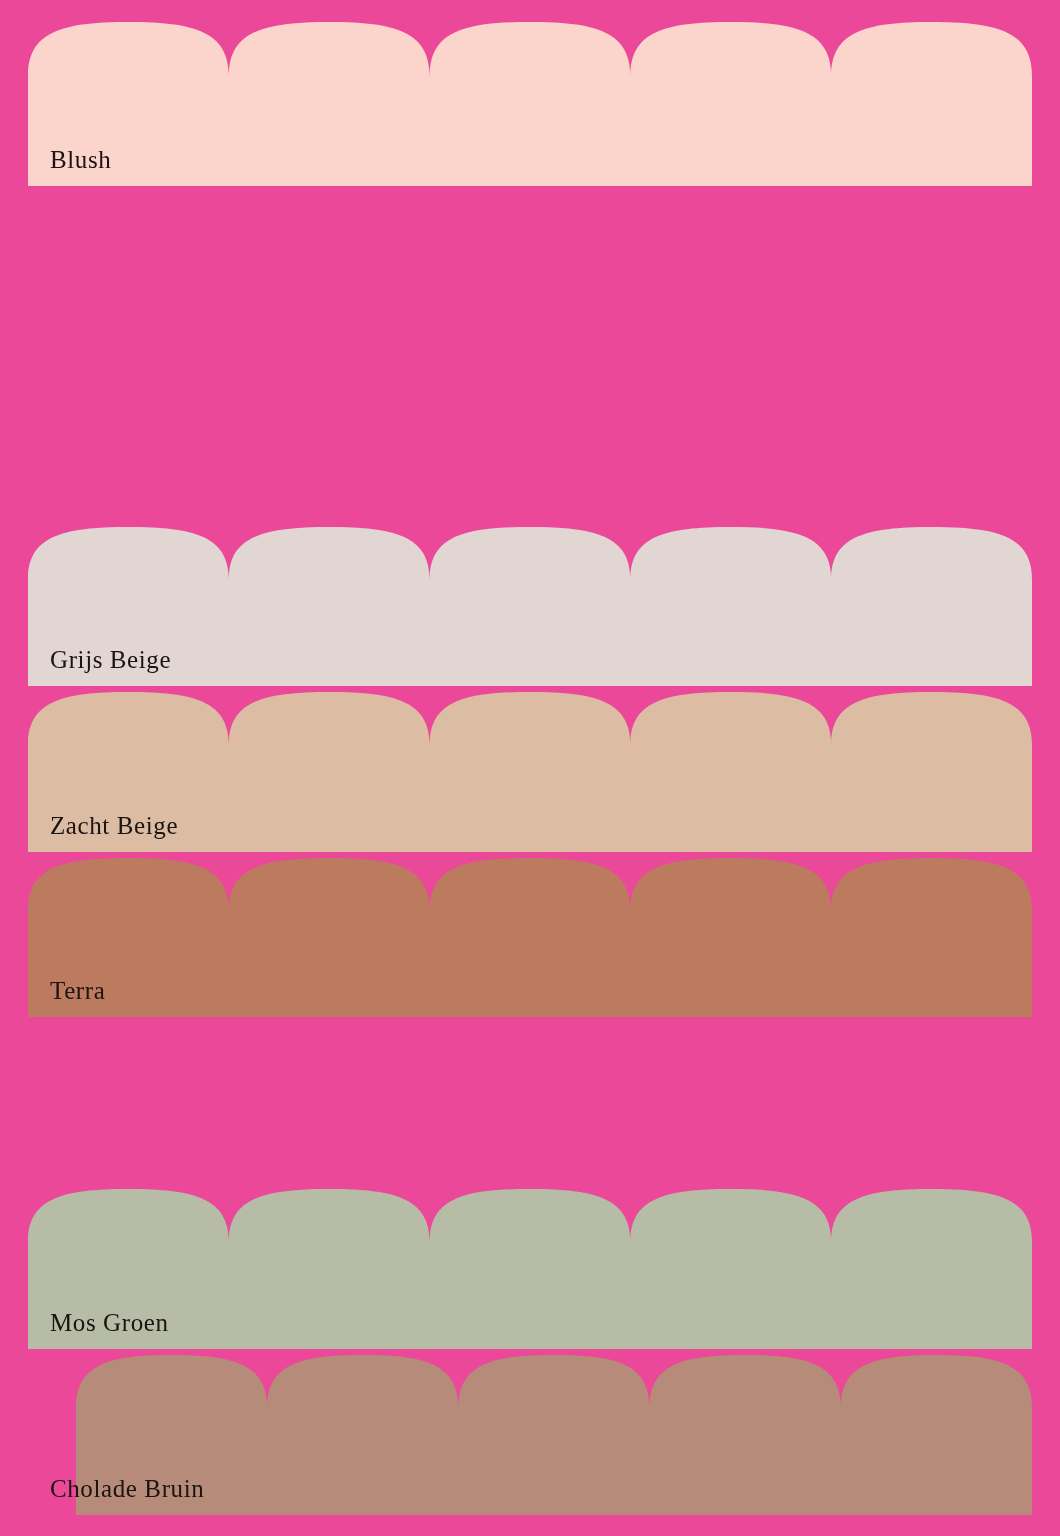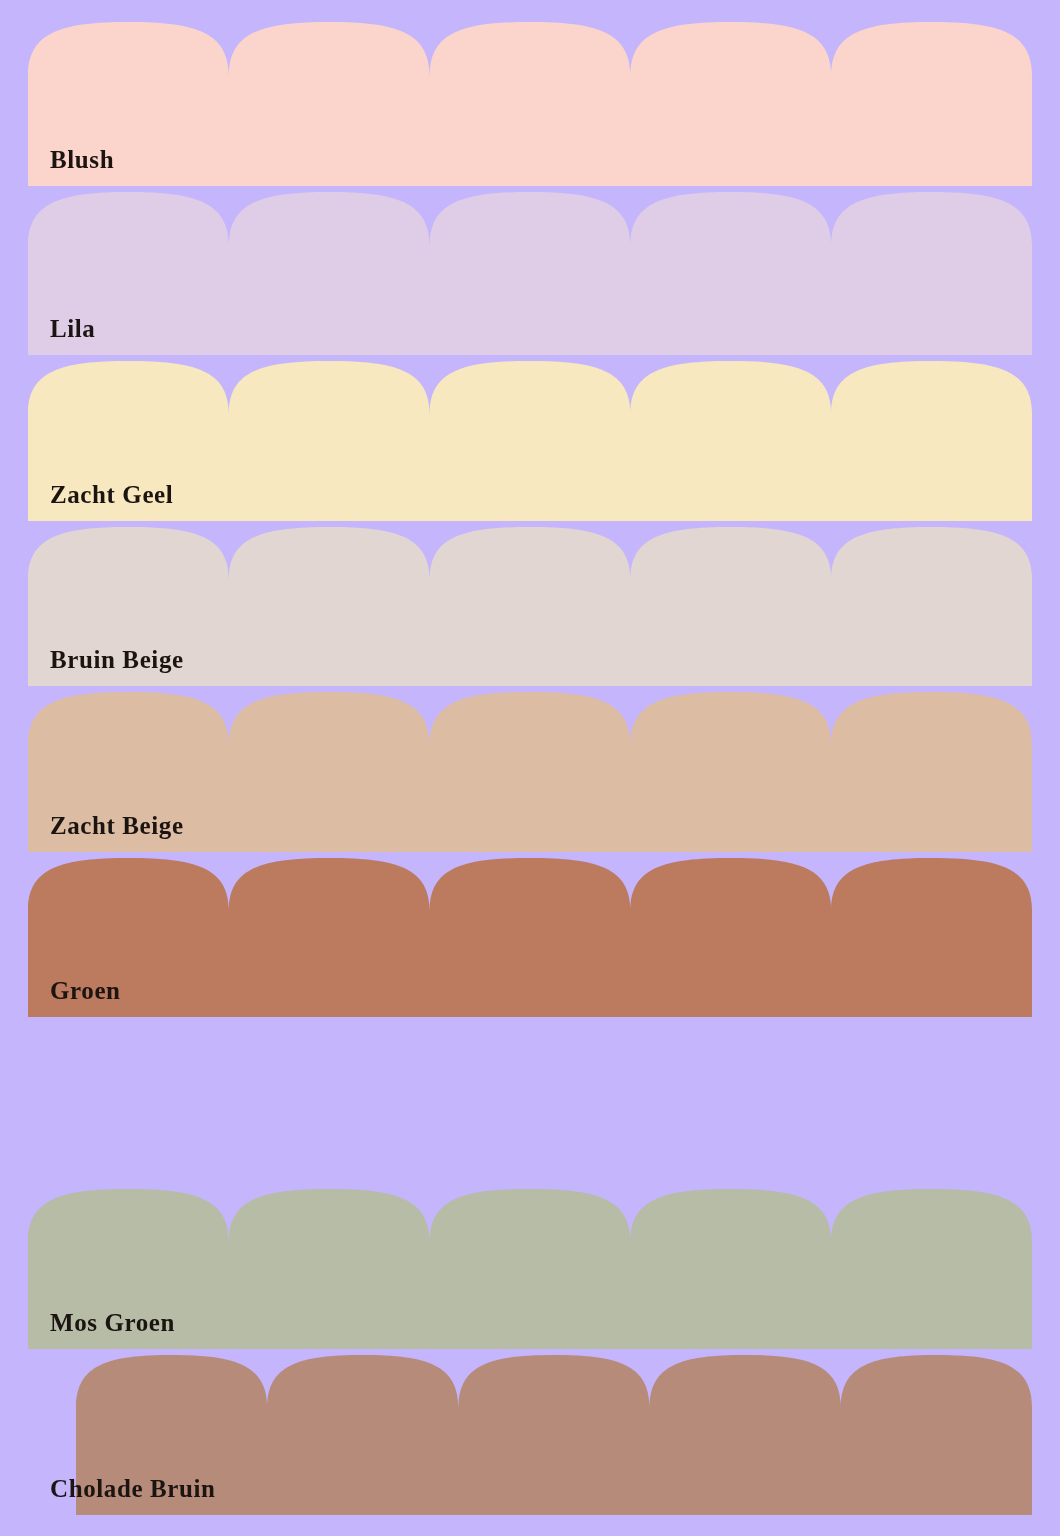--- a/index.html
+++ b/index.html
@@ -31,62 +31,48 @@
     line-height:1;
     letter-spacing:0.6px;
     color:#1b1410;
     white-space:nowrap;
     font-family:"Liberation Serif", "DejaVu Serif", serif;
   }
 </style>
 </head>
 <body>
 
-<div id="palette" style="background: #c4b5fd; font-weight: bold;">
+<div id="palette" style="background: #ec4899;">
     <div class="band" style="top: 22px; height: 164px;">
       <svg class="band-svg" viewBox="0 0 1000 1000" preserveAspectRatio="none">
         <rect x="0" y="560" width="1000" height="440" fill="#FBD5CC"></rect>
         <path d="M 0 1000 L 0 330 C 0 59.4 34 0 100 0 C 166 0 200 59.4 200 330 L 200 560 L 200 330 C 200 59.4 234 0 300 0 C 366 0 400 59.4 400 330 L 400 560 L 400 330 C 400 59.4 434 0 500 0 C 566 0 600 59.4 600 330 L 600 560 L 600 330 C 600 59.4 634 0 700 0 C 766 0 800 59.4 800 330 L 800 560 L 800 330 C 800 59.4 834 0 900 0 C 966 0 1000 59.4 1000 330 L 1000 1000 Z" fill="#FBD5CC"></path>
       </svg>
       <span class="band-label" style="color: rgb(27, 20, 16);">Blush</span>
     </div>
-    <div class="band" style="top: 192px; height: 163px;">
-      <svg class="band-svg" viewBox="0 0 1000 1000" preserveAspectRatio="none">
-        <rect x="0" y="560" width="1000" height="440" fill="#DFCCE6"></rect>
-        <path d="M 0 1000 L 0 330 C 0 59.4 34 0 100 0 C 166 0 200 59.4 200 330 L 200 560 L 200 330 C 200 59.4 234 0 300 0 C 366 0 400 59.4 400 330 L 400 560 L 400 330 C 400 59.4 434 0 500 0 C 566 0 600 59.4 600 330 L 600 560 L 600 330 C 600 59.4 634 0 700 0 C 766 0 800 59.4 800 330 L 800 560 L 800 330 C 800 59.4 834 0 900 0 C 966 0 1000 59.4 1000 330 L 1000 1000 Z" fill="#DFCCE6"></path>
-      </svg>
-      <span class="band-label" style="color: rgb(27, 20, 16);">Lila</span>
-    </div>
-    <div class="band" style="top: 361px; height: 160px;">
-      <svg class="band-svg" viewBox="0 0 1000 1000" preserveAspectRatio="none">
-        <rect x="0" y="560" width="1000" height="440" fill="#F7E8C0"></rect>
-        <path d="M 0 1000 L 0 330 C 0 59.4 34 0 100 0 C 166 0 200 59.4 200 330 L 200 560 L 200 330 C 200 59.4 234 0 300 0 C 366 0 400 59.4 400 330 L 400 560 L 400 330 C 400 59.4 434 0 500 0 C 566 0 600 59.4 600 330 L 600 560 L 600 330 C 600 59.4 634 0 700 0 C 766 0 800 59.4 800 330 L 800 560 L 800 330 C 800 59.4 834 0 900 0 C 966 0 1000 59.4 1000 330 L 1000 1000 Z" fill="#F7E8C0"></path>
-      </svg>
-      <span class="band-label" style="color: rgb(27, 20, 16);">Zacht Geel</span>
-    </div>
     <div class="band" style="top: 527px; height: 159px;">
       <svg class="band-svg" viewBox="0 0 1000 1000" preserveAspectRatio="none">
         <rect x="0" y="560" width="1000" height="440" fill="#E2D6D2"></rect>
         <path d="M 0 1000 L 0 330 C 0 59.4 34 0 100 0 C 166 0 200 59.4 200 330 L 200 560 L 200 330 C 200 59.4 234 0 300 0 C 366 0 400 59.4 400 330 L 400 560 L 400 330 C 400 59.4 434 0 500 0 C 566 0 600 59.4 600 330 L 600 560 L 600 330 C 600 59.4 634 0 700 0 C 766 0 800 59.4 800 330 L 800 560 L 800 330 C 800 59.4 834 0 900 0 C 966 0 1000 59.4 1000 330 L 1000 1000 Z" fill="#E2D6D2"></path>
       </svg>
-      <span class="band-label" style="color: rgb(27, 20, 16);">Bruin Beige</span>
+      <span class="band-label" style="color: rgb(27, 20, 16);">Grijs Beige</span>
     </div>
     <div class="band" style="top: 692px; height: 160px;">
       <svg class="band-svg" viewBox="0 0 1000 1000" preserveAspectRatio="none">
         <rect x="0" y="560" width="1000" height="440" fill="#DDBCA4"></rect>
         <path d="M 0 1000 L 0 330 C 0 59.4 34 0 100 0 C 166 0 200 59.4 200 330 L 200 560 L 200 330 C 200 59.4 234 0 300 0 C 366 0 400 59.4 400 330 L 400 560 L 400 330 C 400 59.4 434 0 500 0 C 566 0 600 59.4 600 330 L 600 560 L 600 330 C 600 59.4 634 0 700 0 C 766 0 800 59.4 800 330 L 800 560 L 800 330 C 800 59.4 834 0 900 0 C 966 0 1000 59.4 1000 330 L 1000 1000 Z" fill="#DDBCA4"></path>
       </svg>
       <span class="band-label" style="color: rgb(27, 20, 16);">Zacht Beige</span>
     </div>
     <div class="band" style="top: 858px; height: 159px;">
       <svg class="band-svg" viewBox="0 0 1000 1000" preserveAspectRatio="none">
         <rect x="0" y="560" width="1000" height="440" fill="#BC7A5F"></rect>
         <path d="M 0 1000 L 0 330 C 0 59.4 34 0 100 0 C 166 0 200 59.4 200 330 L 200 560 L 200 330 C 200 59.4 234 0 300 0 C 366 0 400 59.4 400 330 L 400 560 L 400 330 C 400 59.4 434 0 500 0 C 566 0 600 59.4 600 330 L 600 560 L 600 330 C 600 59.4 634 0 700 0 C 766 0 800 59.4 800 330 L 800 560 L 800 330 C 800 59.4 834 0 900 0 C 966 0 1000 59.4 1000 330 L 1000 1000 Z" fill="#BC7A5F"></path>
       </svg>
-      <span class="band-label" style="color: rgb(27, 20, 16);">Groen</span>
+      <span class="band-label" style="color: rgb(27, 20, 16);">Terra</span>
     </div>
     <div class="band" style="top: 1189px; height: 160px;">
       <svg class="band-svg" viewBox="0 0 1000 1000" preserveAspectRatio="none">
         <rect x="0" y="560" width="1000" height="440" fill="#B7BCA7"></rect>
         <path d="M 0 1000 L 0 330 C 0 59.4 34 0 100 0 C 166 0 200 59.4 200 330 L 200 560 L 200 330 C 200 59.4 234 0 300 0 C 366 0 400 59.4 400 330 L 400 560 L 400 330 C 400 59.4 434 0 500 0 C 566 0 600 59.4 600 330 L 600 560 L 600 330 C 600 59.4 634 0 700 0 C 766 0 800 59.4 800 330 L 800 560 L 800 330 C 800 59.4 834 0 900 0 C 966 0 1000 59.4 1000 330 L 1000 1000 Z" fill="#B7BCA7"></path>
       </svg>
       <span class="band-label" style="color: rgb(27, 20, 16);">Mos Groen</span>
     </div>
     <div class="band" style="top: 1355px; height: 160px; padding-left: 48px;">
       <svg class="band-svg" viewBox="0 0 1000 1000" preserveAspectRatio="none">

